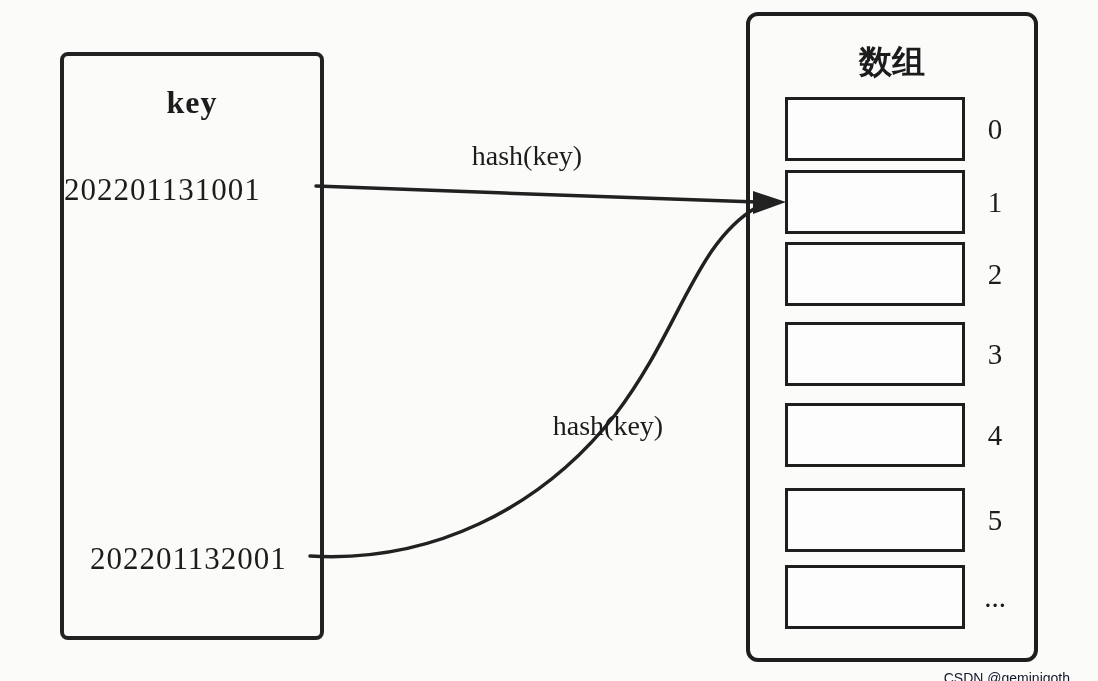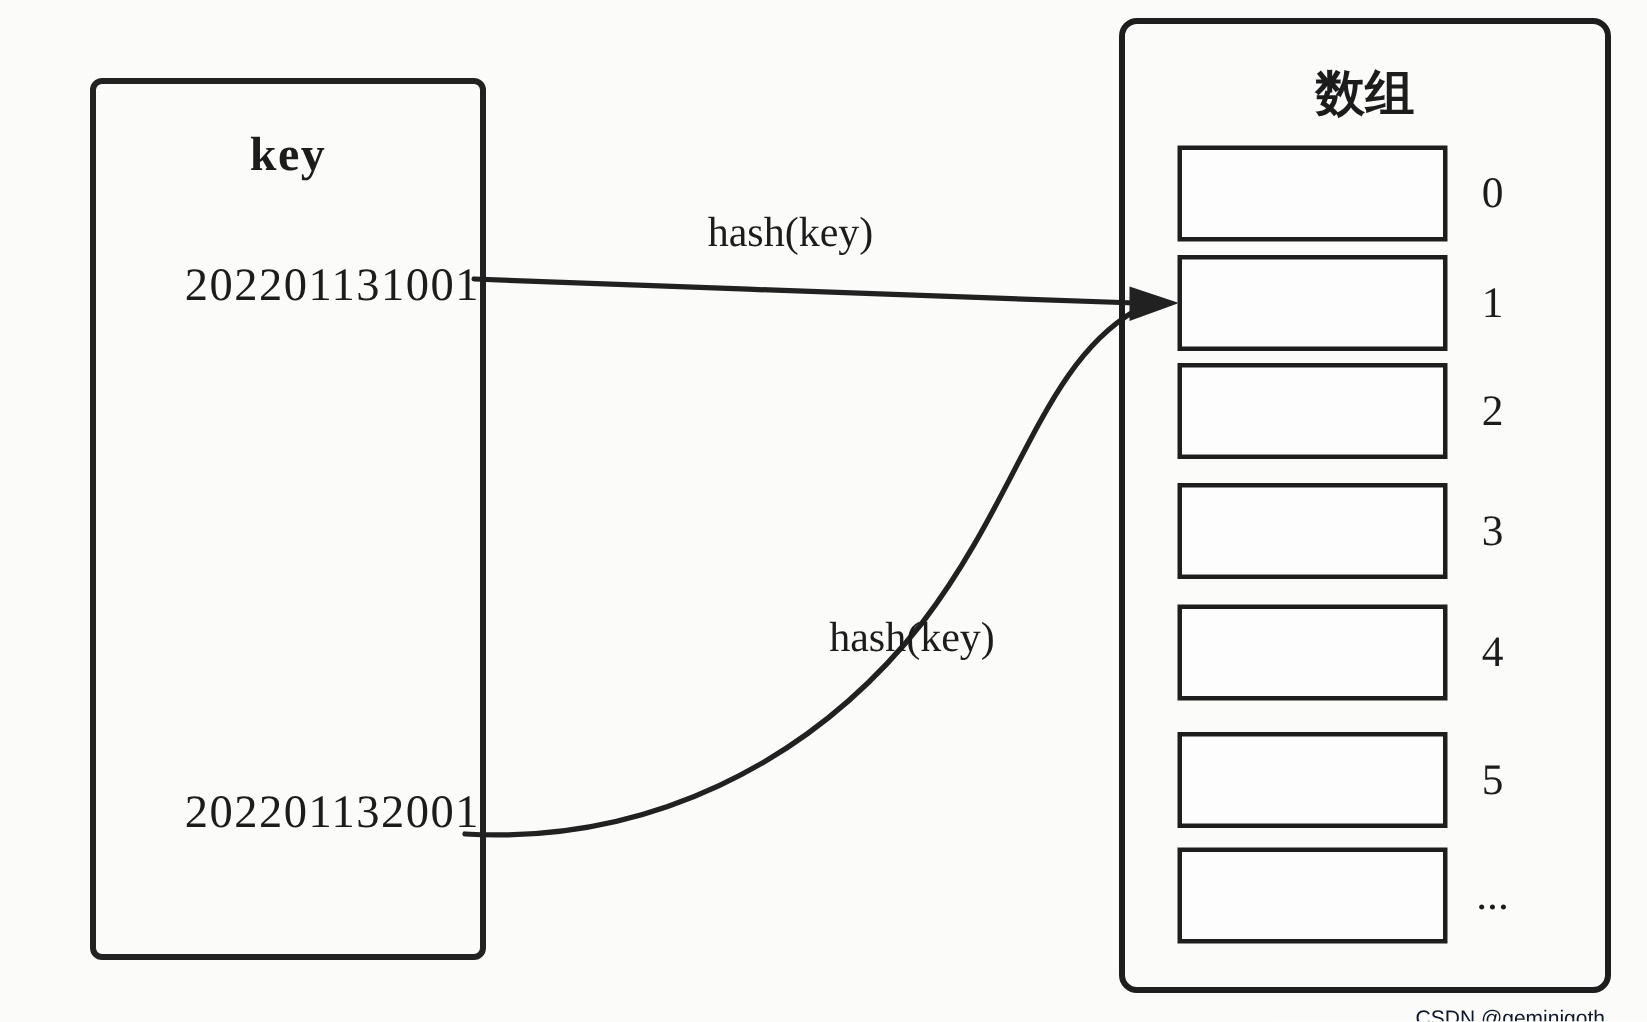--- a/index.html
+++ b/index.html
@@ -36,33 +36,33 @@
     width: 100%;
     text-align: center;
     font-size: 32px;
     font-weight: bold;
     letter-spacing: 1px;
   }
   .key-value {
     position: absolute;
     left: 0;
     width: 100%;
-    text-align: right;
+    text-align: left;
     font-size: 31px;
     letter-spacing: 1px;
   }
   .key-value-1 { top: 116px; }
-  .key-value-2 { top: 467px; }
+  .key-value-2 { top: 485px; padding-left: 26px; }
 
   
   .array-box {
     position: absolute;
     left: 746px;
     top: 12px;
-    width: 328px;
+    width: 292px;
     height: 650px;
     border: 4px solid #1e1e1e;
     border-radius: 12px;
     box-sizing: border-box;
   }
   .array-box-title {
     position: absolute;
     left: 0;
     top: 24px;
     width: 100%;

